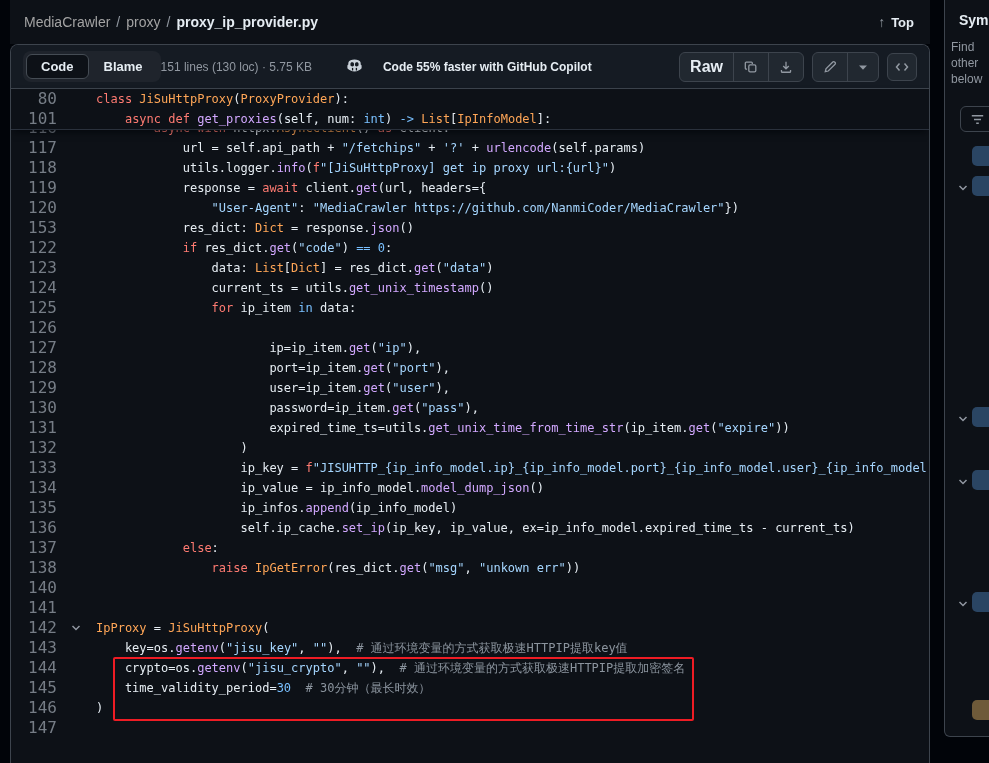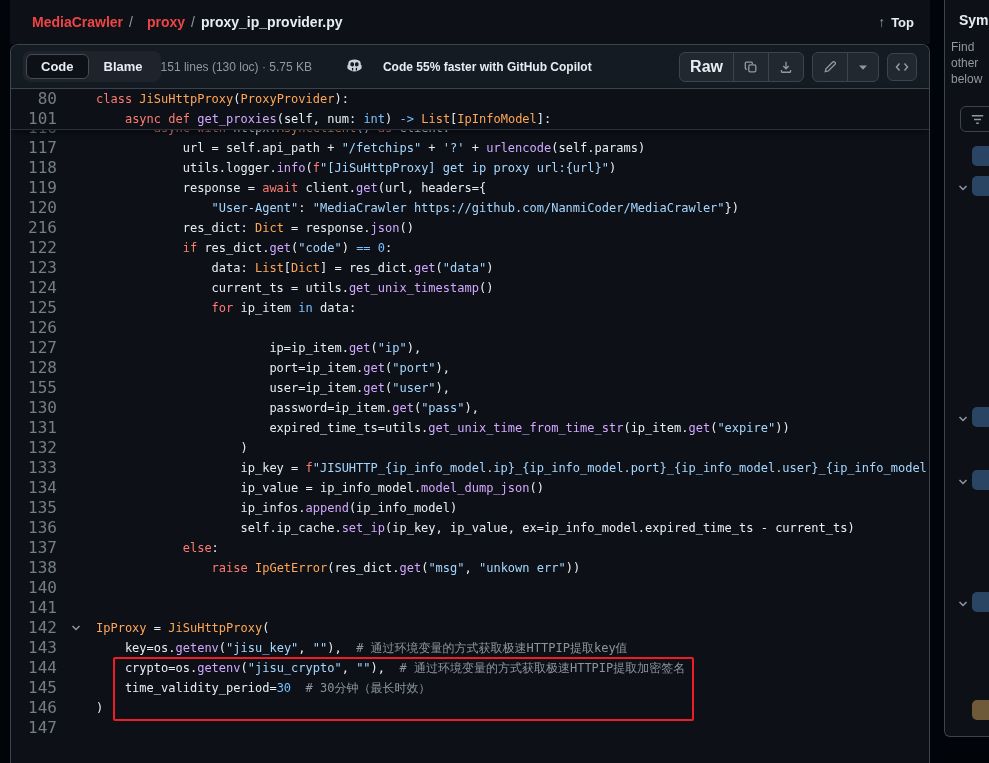--- a/index.html
+++ b/index.html
@@ -2,21 +2,21 @@
 <html><head>
 <meta charset="utf-8">
 <style>
   * { margin:0; padding:0; box-sizing:border-box; }
   html,body { width:989px; height:763px; overflow:hidden; }
   body { background:#010409; font-family:"Liberation Sans", sans-serif; color:#e6edf3; position:relative; }
 
   
   .crumb-bar { position:absolute; left:10px; top:0; width:920px; height:44px;
     background:#0d1117; display:flex; align-items:center; padding:0 16px 0 14px; font-size:14px; }
-  .crumb-link { color:#ef4444; font-weight:700; cursor:pointer;margin-left:8px; }
+  .crumb-link { color:#a3a3a3; font-weight:400; cursor:pointer; }
   .crumb-sep { color:#9198a1; margin:0 6px; }
   .crumb-file { color:#e6edf3; font-weight:700; }
   .top-btn { margin-left:auto; display:flex; align-items:center; gap:6px; cursor:pointer; }
   .top-arrow { color:#9198a1; font-size:14px; }
   .top-label { color:#e6edf3; font-size:13px; font-weight:600; }
 
   
   .file-box { position:absolute; left:10px; top:44px; width:920px; height:744px;
     border:1px solid #3d444d; border-bottom:none; border-radius:8px 8px 0 0;
     background:#0d1117; overflow:hidden; }
@@ -135,29 +135,29 @@
     </div>
   </div>
 
   <div class="code-area">
     <div class="lines" id="code-lines">
         <div class="row"><span class="ln">116</span><span class="fold"></span><span class="codetxt"><span class="tk-p">        </span><span class="tk-k">async</span><span class="tk-p"> </span><span class="tk-k">with</span><span class="tk-p"> httpx.</span><span class="tk-e">AsyncClient</span><span class="tk-p">() </span><span class="tk-k">as</span><span class="tk-p"> client:</span></span></div>
         <div class="row"><span class="ln">117</span><span class="fold"></span><span class="codetxt"><span class="tk-p">            url = self.api_path + </span><span class="tk-s">"/fetchips"</span><span class="tk-p"> + </span><span class="tk-s">'?'</span><span class="tk-p"> + </span><span class="tk-f">urlencode</span><span class="tk-p">(self.params)</span></span></div>
         <div class="row"><span class="ln">118</span><span class="fold"></span><span class="codetxt"><span class="tk-p">            utils.logger.</span><span class="tk-f">info</span><span class="tk-p">(</span><span class="tk-k">f</span><span class="tk-s">"[JiSuHttpProxy] get ip proxy url:{url}"</span><span class="tk-p">)</span></span></div>
         <div class="row"><span class="ln">119</span><span class="fold"></span><span class="codetxt"><span class="tk-p">            response = </span><span class="tk-k">await</span><span class="tk-p"> client.</span><span class="tk-f">get</span><span class="tk-p">(url, headers={</span></span></div>
         <div class="row"><span class="ln">120</span><span class="fold"></span><span class="codetxt"><span class="tk-p">                </span><span class="tk-s">"User-Agent"</span><span class="tk-p">: </span><span class="tk-s">"MediaCrawler https://github.com/NanmiCoder/MediaCrawler"</span><span class="tk-p">})</span></span></div>
-        <div class="row"><span class="ln">216</span><span class="fold"></span><span class="codetxt"><span class="tk-p">            res_dict: </span><span class="tk-e">Dict</span><span class="tk-p"> = response.</span><span class="tk-f">json</span><span class="tk-p">()</span></span></div>
+        <div class="row"><span class="ln">153</span><span class="fold"></span><span class="codetxt"><span class="tk-p">            res_dict: </span><span class="tk-e">Dict</span><span class="tk-p"> = response.</span><span class="tk-f">json</span><span class="tk-p">()</span></span></div>
         <div class="row"><span class="ln">122</span><span class="fold"></span><span class="codetxt"><span class="tk-p">            </span><span class="tk-k">if</span><span class="tk-p"> res_dict.</span><span class="tk-f">get</span><span class="tk-p">(</span><span class="tk-s">"code"</span><span class="tk-p">) </span><span class="tk-n">==</span><span class="tk-p"> </span><span class="tk-n">0</span><span class="tk-p">:</span></span></div>
         <div class="row"><span class="ln">123</span><span class="fold"></span><span class="codetxt"><span class="tk-p">                data: </span><span class="tk-e">List</span><span class="tk-p">[</span><span class="tk-e">Dict</span><span class="tk-p">] = res_dict.</span><span class="tk-f">get</span><span class="tk-p">(</span><span class="tk-s">"data"</span><span class="tk-p">)</span></span></div>
         <div class="row"><span class="ln">124</span><span class="fold"></span><span class="codetxt"><span class="tk-p">                current_ts = utils.</span><span class="tk-f">get_unix_timestamp</span><span class="tk-p">()</span></span></div>
         <div class="row"><span class="ln">125</span><span class="fold"></span><span class="codetxt"><span class="tk-p">                </span><span class="tk-k">for</span><span class="tk-p"> ip_item </span><span class="tk-n">in</span><span class="tk-p"> data:</span></span></div>
         <div class="row"><span class="ln">126</span><span class="fold"></span></div>
         <div class="row"><span class="ln">127</span><span class="fold"></span><span class="codetxt"><span class="tk-p">                        ip=ip_item.</span><span class="tk-f">get</span><span class="tk-p">(</span><span class="tk-s">"ip"</span><span class="tk-p">),</span></span></div>
         <div class="row"><span class="ln">128</span><span class="fold"></span><span class="codetxt"><span class="tk-p">                        port=ip_item.</span><span class="tk-f">get</span><span class="tk-p">(</span><span class="tk-s">"port"</span><span class="tk-p">),</span></span></div>
-        <div class="row"><span class="ln">155</span><span class="fold"></span><span class="codetxt"><span class="tk-p">                        user=ip_item.</span><span class="tk-f">get</span><span class="tk-p">(</span><span class="tk-s">"user"</span><span class="tk-p">),</span></span></div>
+        <div class="row"><span class="ln">129</span><span class="fold"></span><span class="codetxt"><span class="tk-p">                        user=ip_item.</span><span class="tk-f">get</span><span class="tk-p">(</span><span class="tk-s">"user"</span><span class="tk-p">),</span></span></div>
         <div class="row"><span class="ln">130</span><span class="fold"></span><span class="codetxt"><span class="tk-p">                        password=ip_item.</span><span class="tk-f">get</span><span class="tk-p">(</span><span class="tk-s">"pass"</span><span class="tk-p">),</span></span></div>
         <div class="row"><span class="ln">131</span><span class="fold"></span><span class="codetxt"><span class="tk-p">                        expired_time_ts=utils.</span><span class="tk-f">get_unix_time_from_time_str</span><span class="tk-p">(ip_item.</span><span class="tk-f">get</span><span class="tk-p">(</span><span class="tk-s">"expire"</span><span class="tk-p">))</span></span></div>
         <div class="row"><span class="ln">132</span><span class="fold"></span><span class="codetxt"><span class="tk-p">                    )</span></span></div>
         <div class="row"><span class="ln">133</span><span class="fold"></span><span class="codetxt"><span class="tk-p">                    ip_key = </span><span class="tk-k">f</span><span class="tk-s">"JISUHTTP_{ip_info_model.ip}_{ip_info_model.port}_{ip_info_model.user}_{ip_info_model</span></span></div>
         <div class="row"><span class="ln">134</span><span class="fold"></span><span class="codetxt"><span class="tk-p">                    ip_value = ip_info_model.</span><span class="tk-f">model_dump_json</span><span class="tk-p">()</span></span></div>
         <div class="row"><span class="ln">135</span><span class="fold"></span><span class="codetxt"><span class="tk-p">                    ip_infos.</span><span class="tk-f">append</span><span class="tk-p">(ip_info_model)</span></span></div>
         <div class="row"><span class="ln">136</span><span class="fold"></span><span class="codetxt"><span class="tk-p">                    self.ip_cache.</span><span class="tk-f">set_ip</span><span class="tk-p">(ip_key, ip_value, ex=ip_info_model.expired_time_ts - current_ts)</span></span></div>
         <div class="row"><span class="ln">137</span><span class="fold"></span><span class="codetxt"><span class="tk-p">            </span><span class="tk-k">else</span><span class="tk-p">:</span></span></div>
         <div class="row"><span class="ln">138</span><span class="fold"></span><span class="codetxt"><span class="tk-p">                </span><span class="tk-k">raise</span><span class="tk-p"> </span><span class="tk-e">IpGetError</span><span class="tk-p">(res_dict.</span><span class="tk-f">get</span><span class="tk-p">(</span><span class="tk-s">"msg"</span><span class="tk-p">, </span><span class="tk-s">"unkown err"</span><span class="tk-p">))</span></span></div>
         <div class="row"><span class="ln">140</span><span class="fold"></span><span class="codetxt"></span></div>

